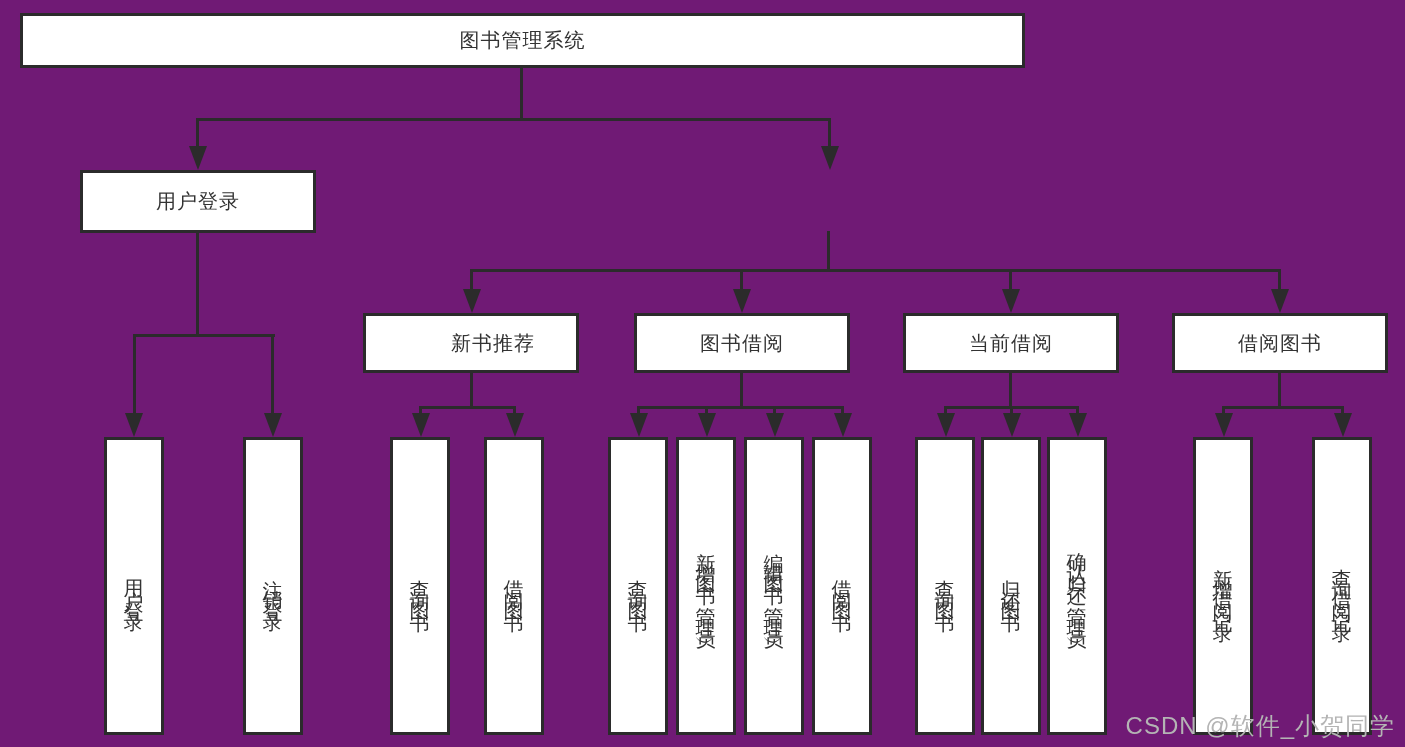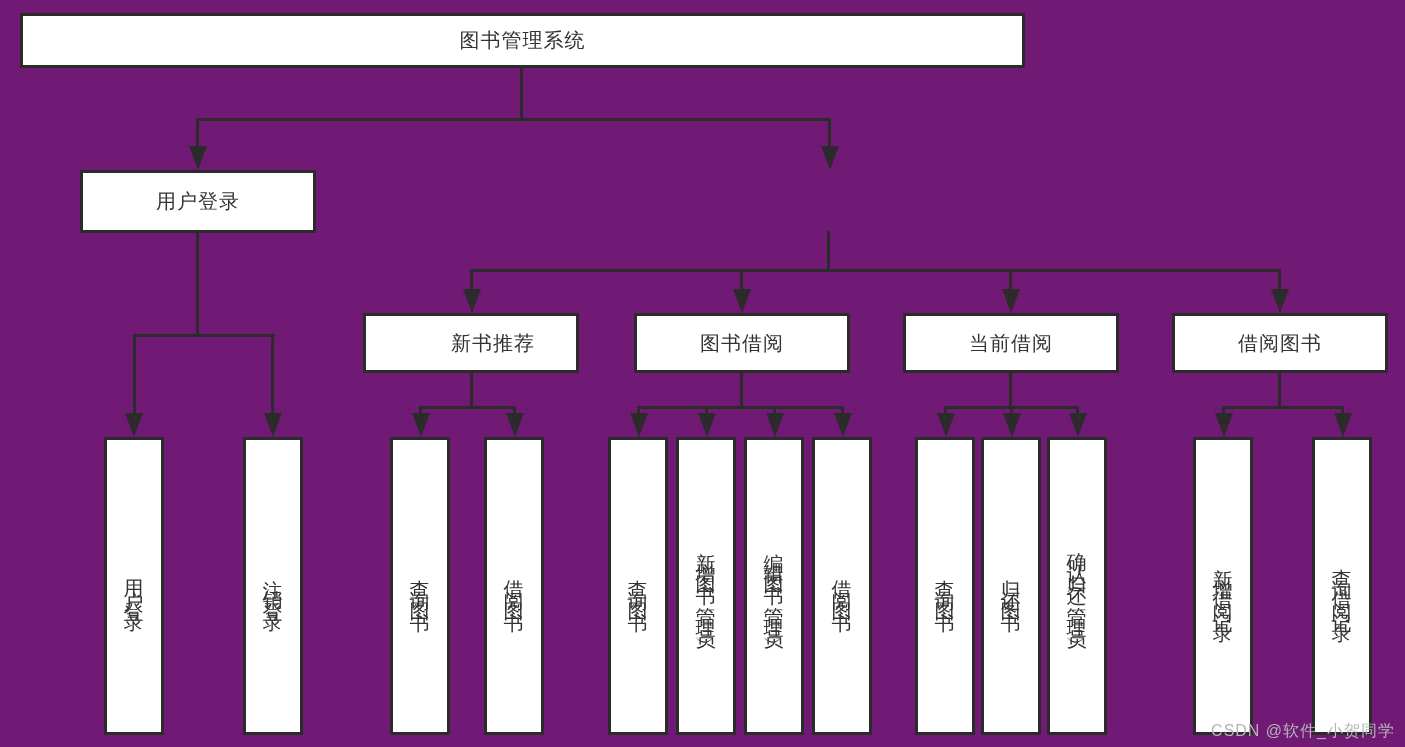--- a/index.html
+++ b/index.html
@@ -36,21 +36,21 @@
     position: absolute;
     width: 0; height: 0;
     border-left: 9px solid transparent;
     border-right: 9px solid transparent;
     border-top: 24px solid #2b2b2b;
   }
   .watermark {
     position: absolute;
     right: 10px;
     bottom: 5px;
-    font-size: 16px;
+    font-size: 24px;
     color: #b4b4b4;
     letter-spacing: 1px;
     white-space: nowrap;
   }
 </style>
 </head>
 <body>
 
 <div class="stage">
 

